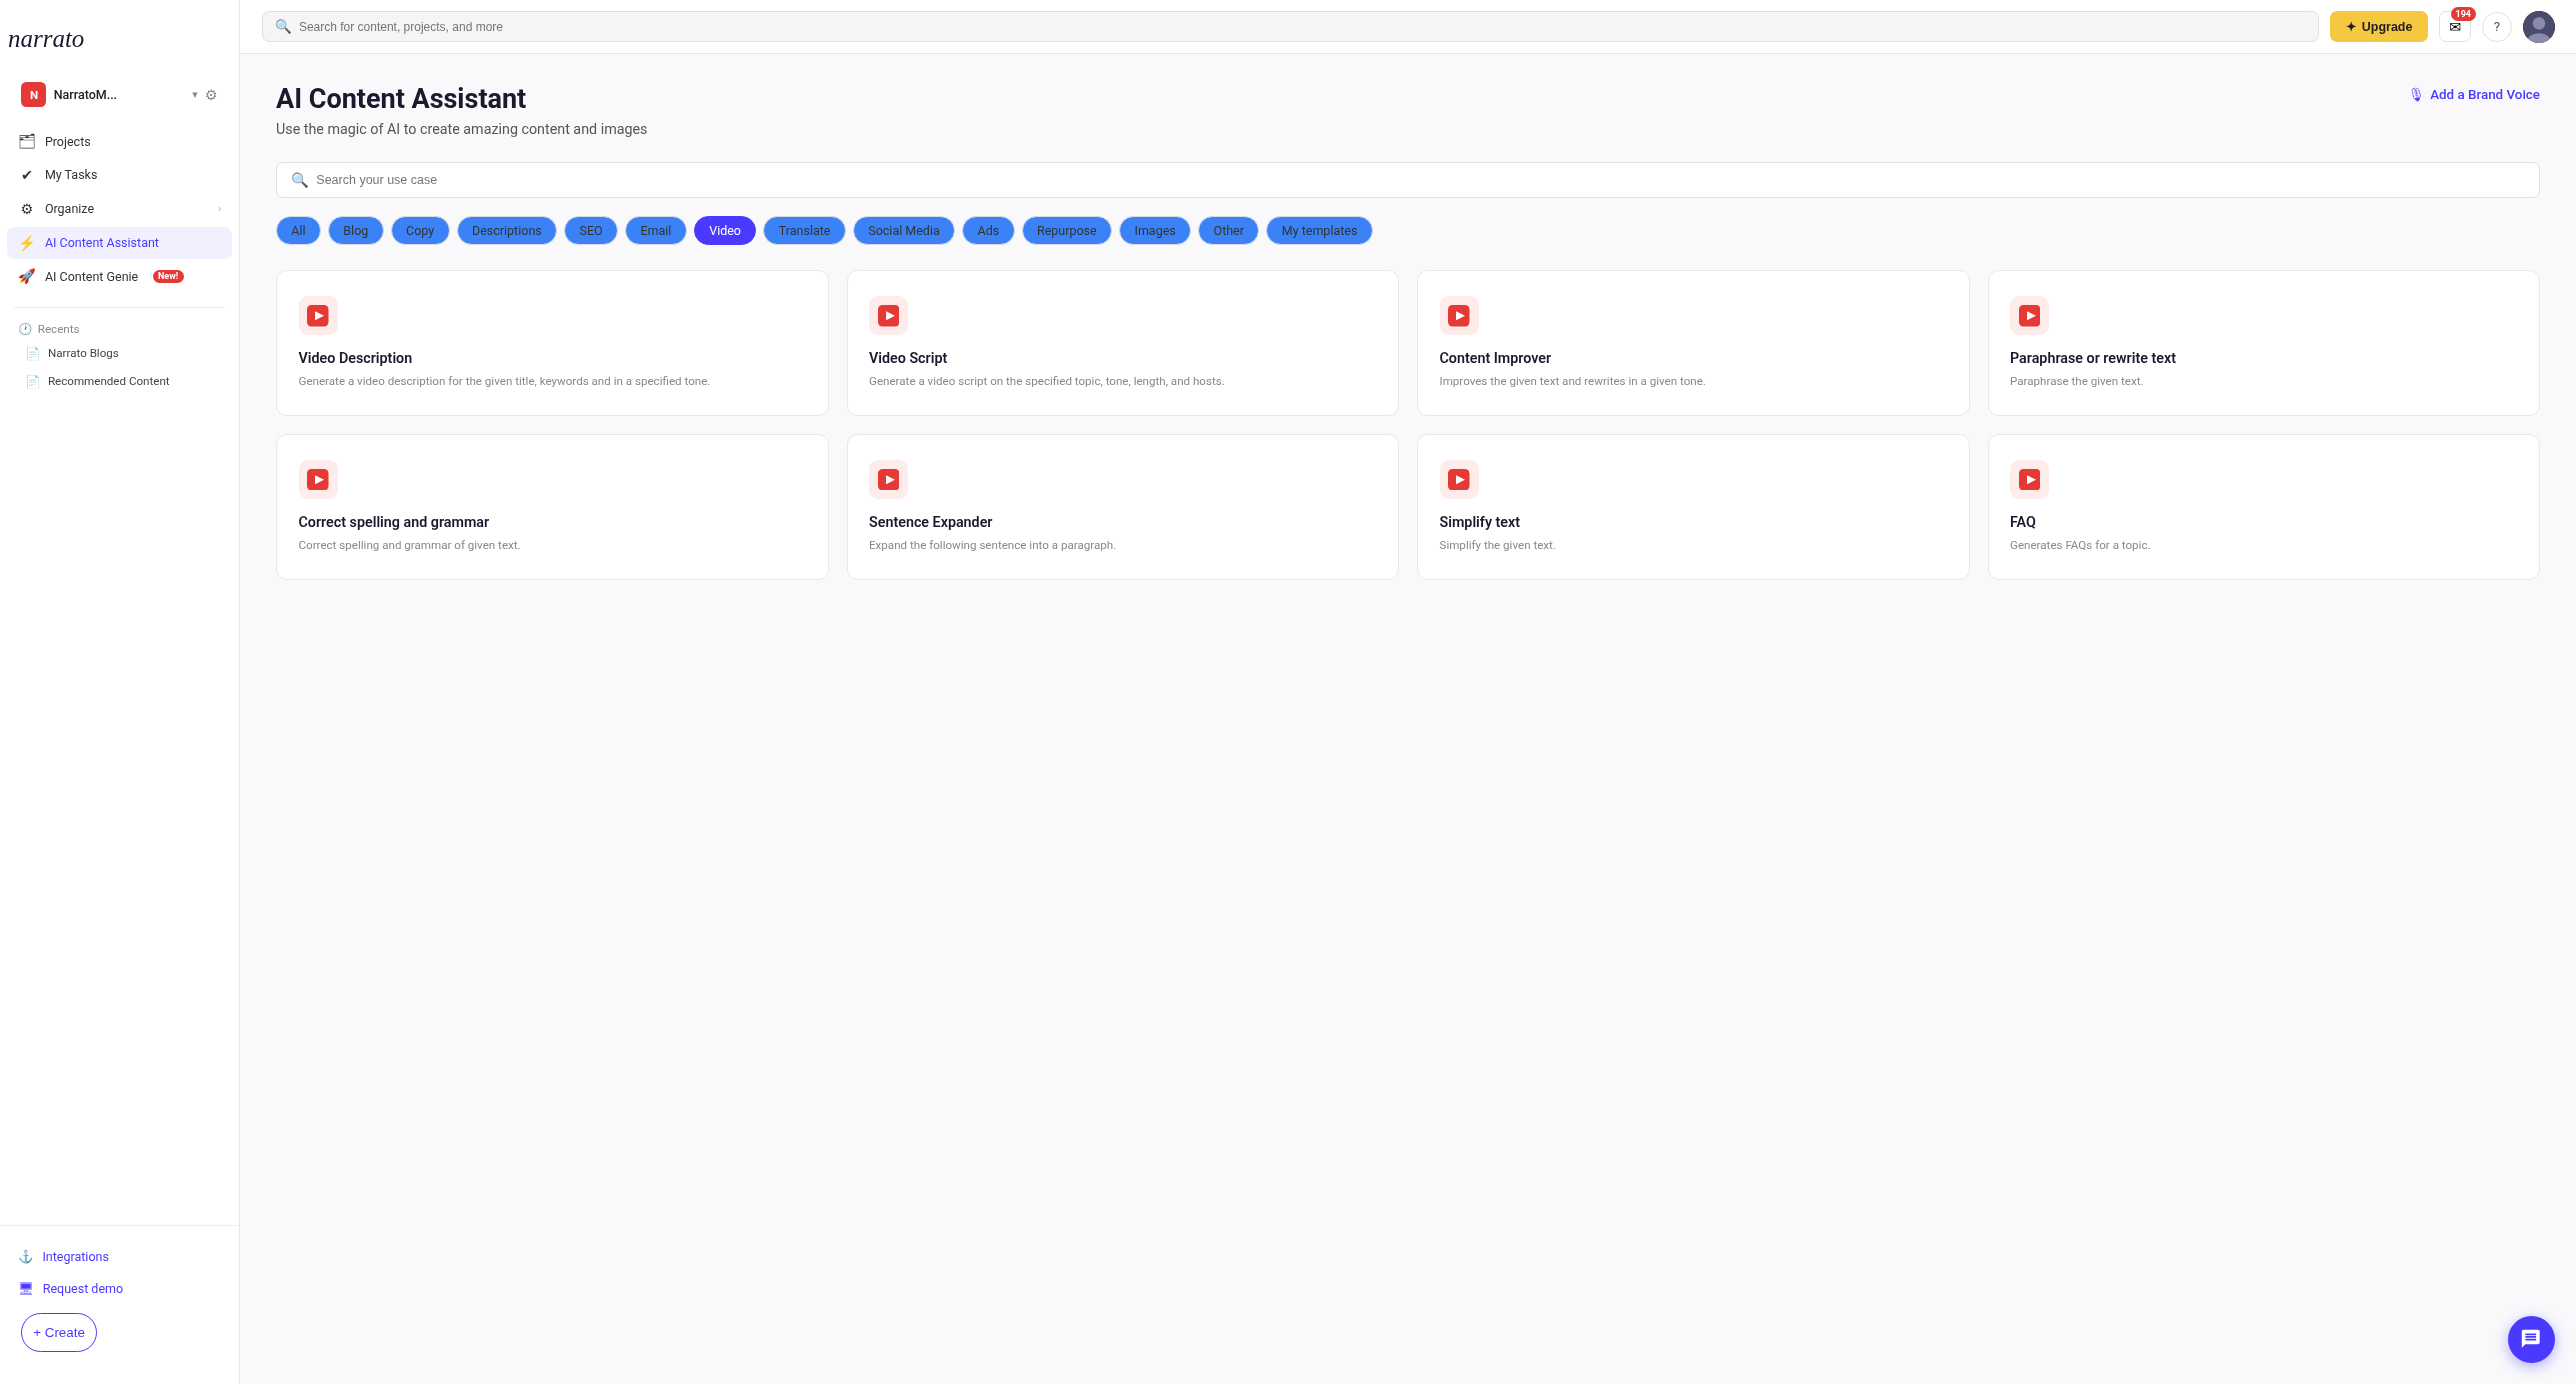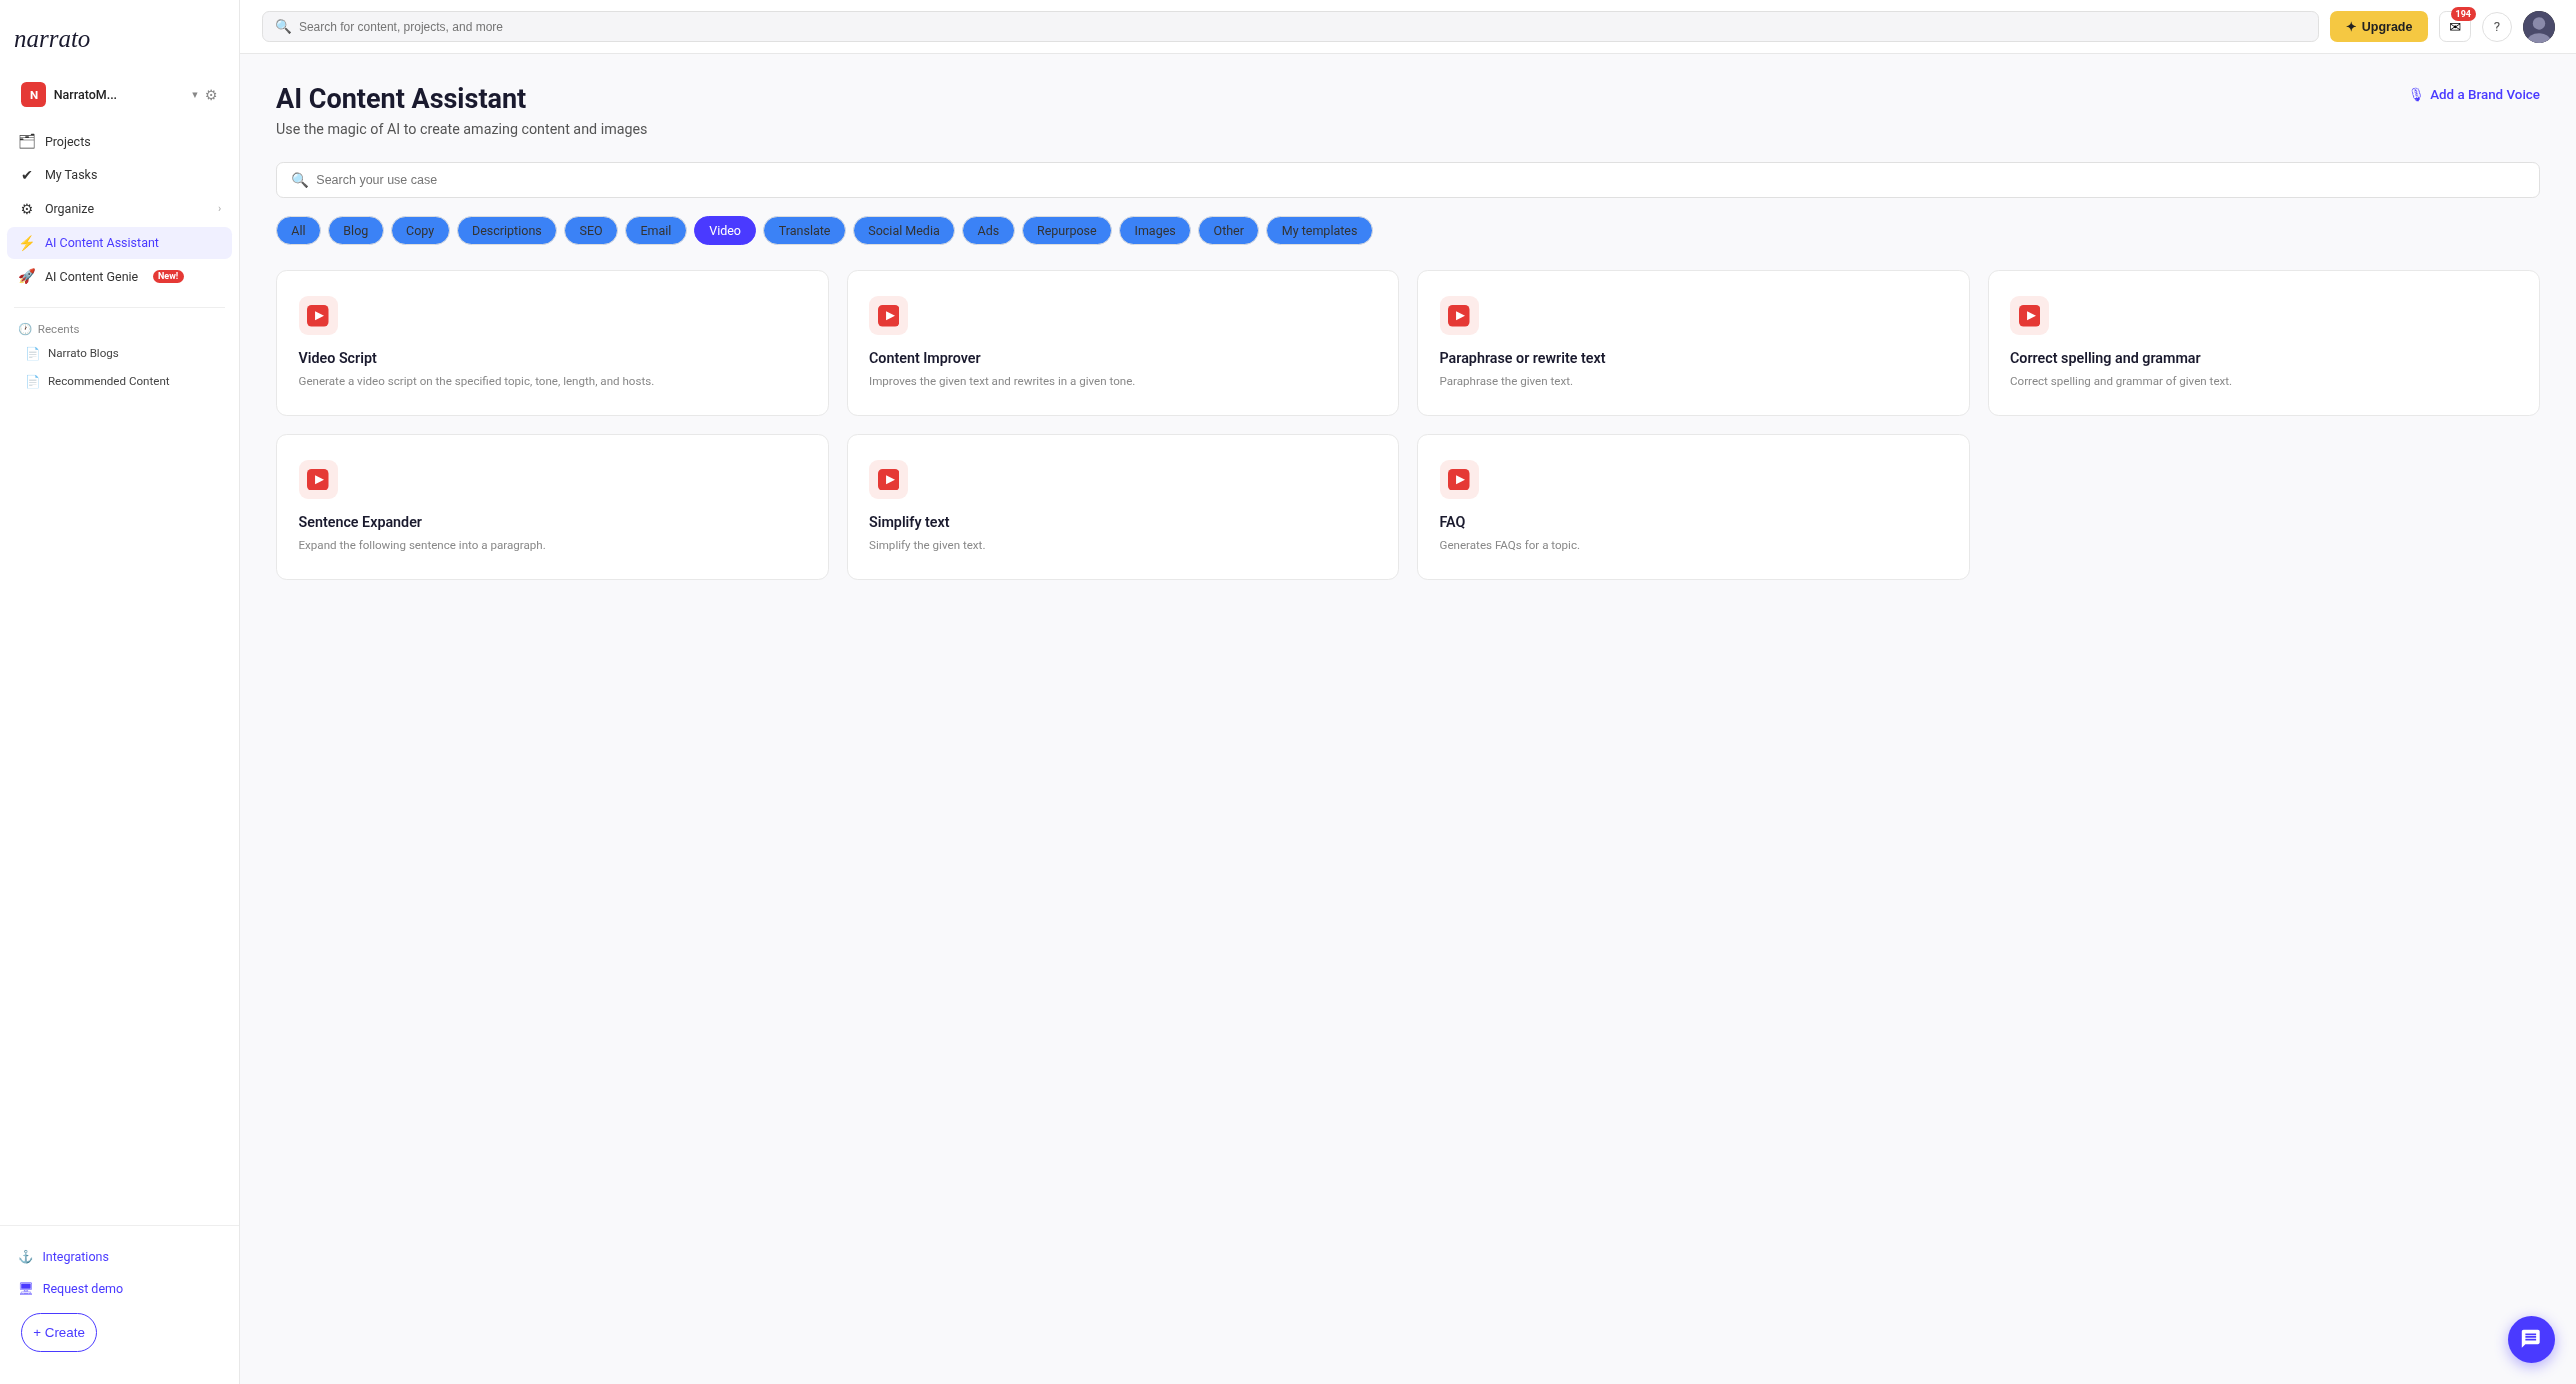--- a/index.html
+++ b/index.html
@@ -11,21 +11,21 @@
       min-width: 240px;
       background: #fff;
       border-right: 0.9px solid #e8e8e8;
       display: flex;
       flex-direction: column;
       padding: 18px 0;
       height: 100vh;
       overflow-y: auto;
     }
     .sidebar-logo {
-      padding: 0 14px 18px;
+      padding: 0 8px 18px;
       text-decoration: underline;
     }
     .sidebar-logo svg { width: 116px; height: 36px; }
     .sidebar-user {
       display: flex;
       align-items: center;
       gap: 7.2px;
       padding: 7.2px 14.3px;
       margin: 0 7.2px 7.2px;
       border-radius: 7.2px;
@@ -372,20 +372,30 @@
       <div class="chip">Social Media</div>
       <div class="chip">Ads</div>
       <div class="chip">Repurpose</div>
       <div class="chip">Images</div>
       <div class="chip">Other</div>
       <div class="chip">My templates</div>
     </div>
 
     <div class="card-grid">
 
+      <div class="card">
+        <div class="card-icon-wrap">
+          <svg viewBox="0 0 24 24" xmlns="http://www.w3.org/2000/svg">
+            <rect width="24" height="24" rx="5" fill="#e53935"></rect>
+            <polygon points="9,7 19,12 9,17" fill="white"></polygon>
+          </svg>
+        </div>
+        <div class="card-title">Video Description</div>
+        <div class="card-desc">Generate a video description for the given title, keywords and in a specified tone.</div>
+      </div>
 
       <div class="card">
         <div class="card-icon-wrap">
           <svg viewBox="0 0 24 24" xmlns="http://www.w3.org/2000/svg">
             <rect width="24" height="24" rx="5" fill="#e53935"></rect>
             <polygon points="9,7 19,12 9,17" fill="white"></polygon>
           </svg>
         </div>
         <div class="card-title">Video Script</div>
         <div class="card-desc">Generate a video script on the specified topic, tone, length, and hosts.</div>

